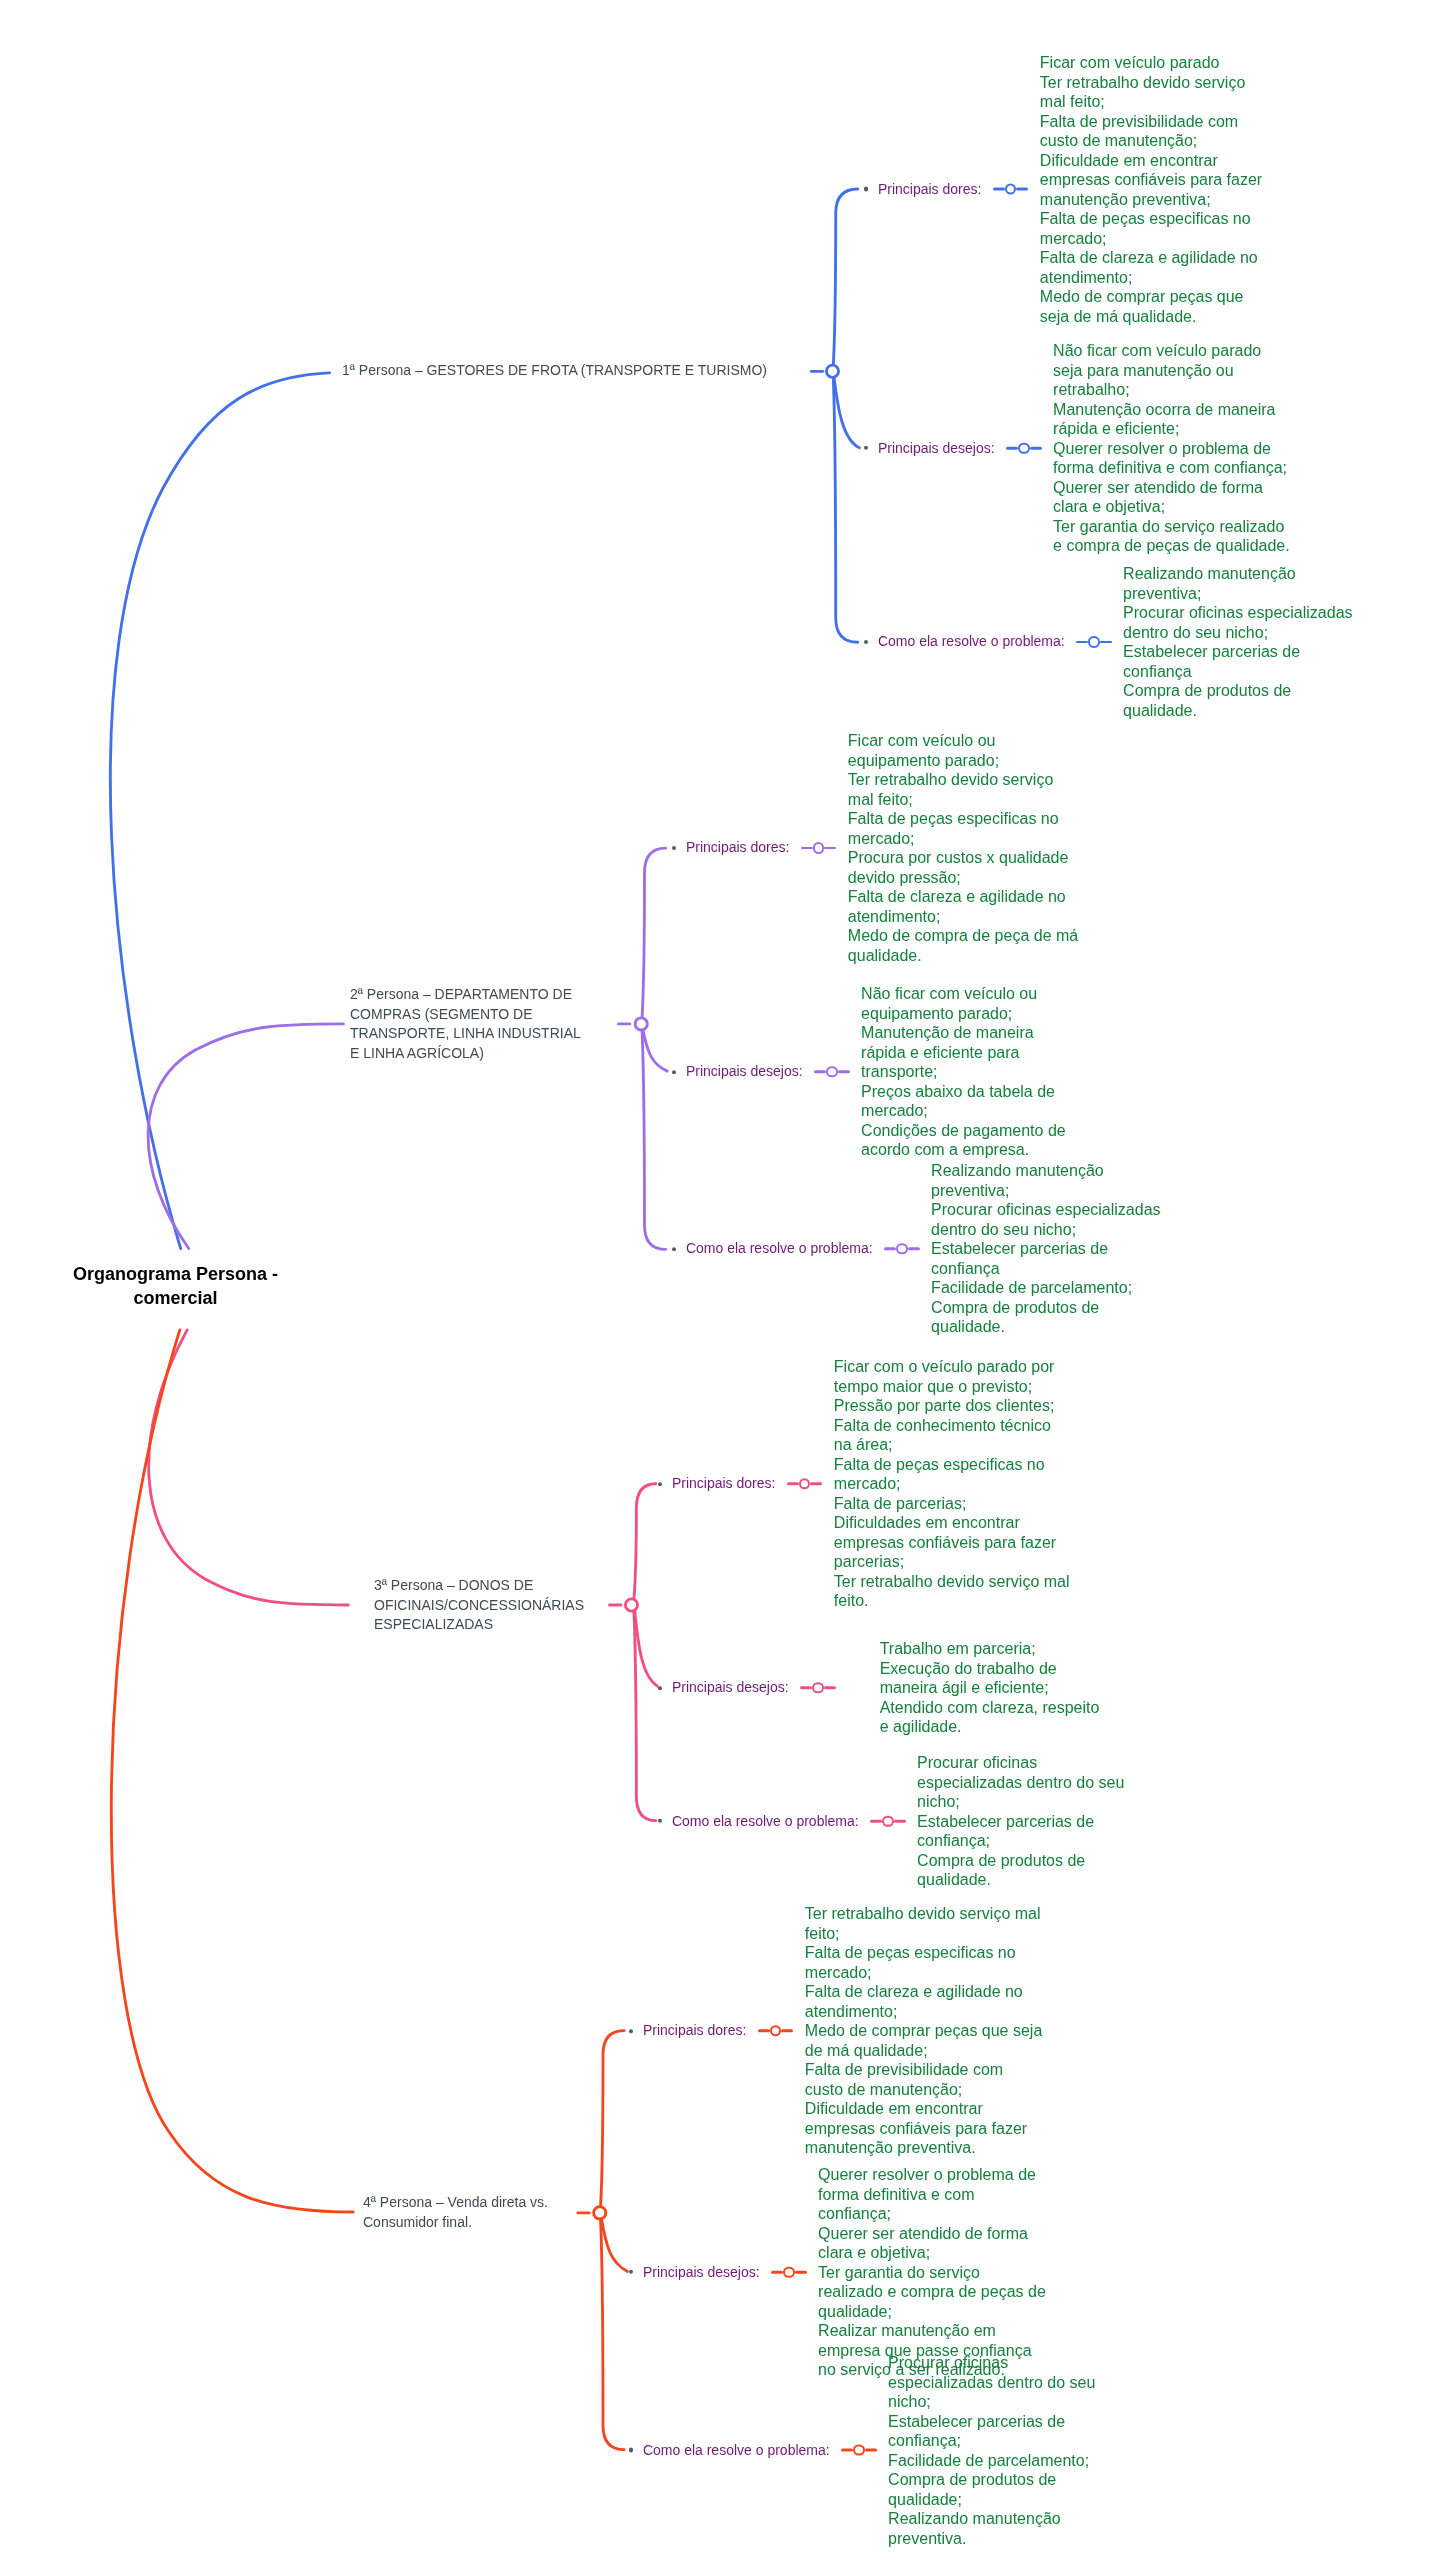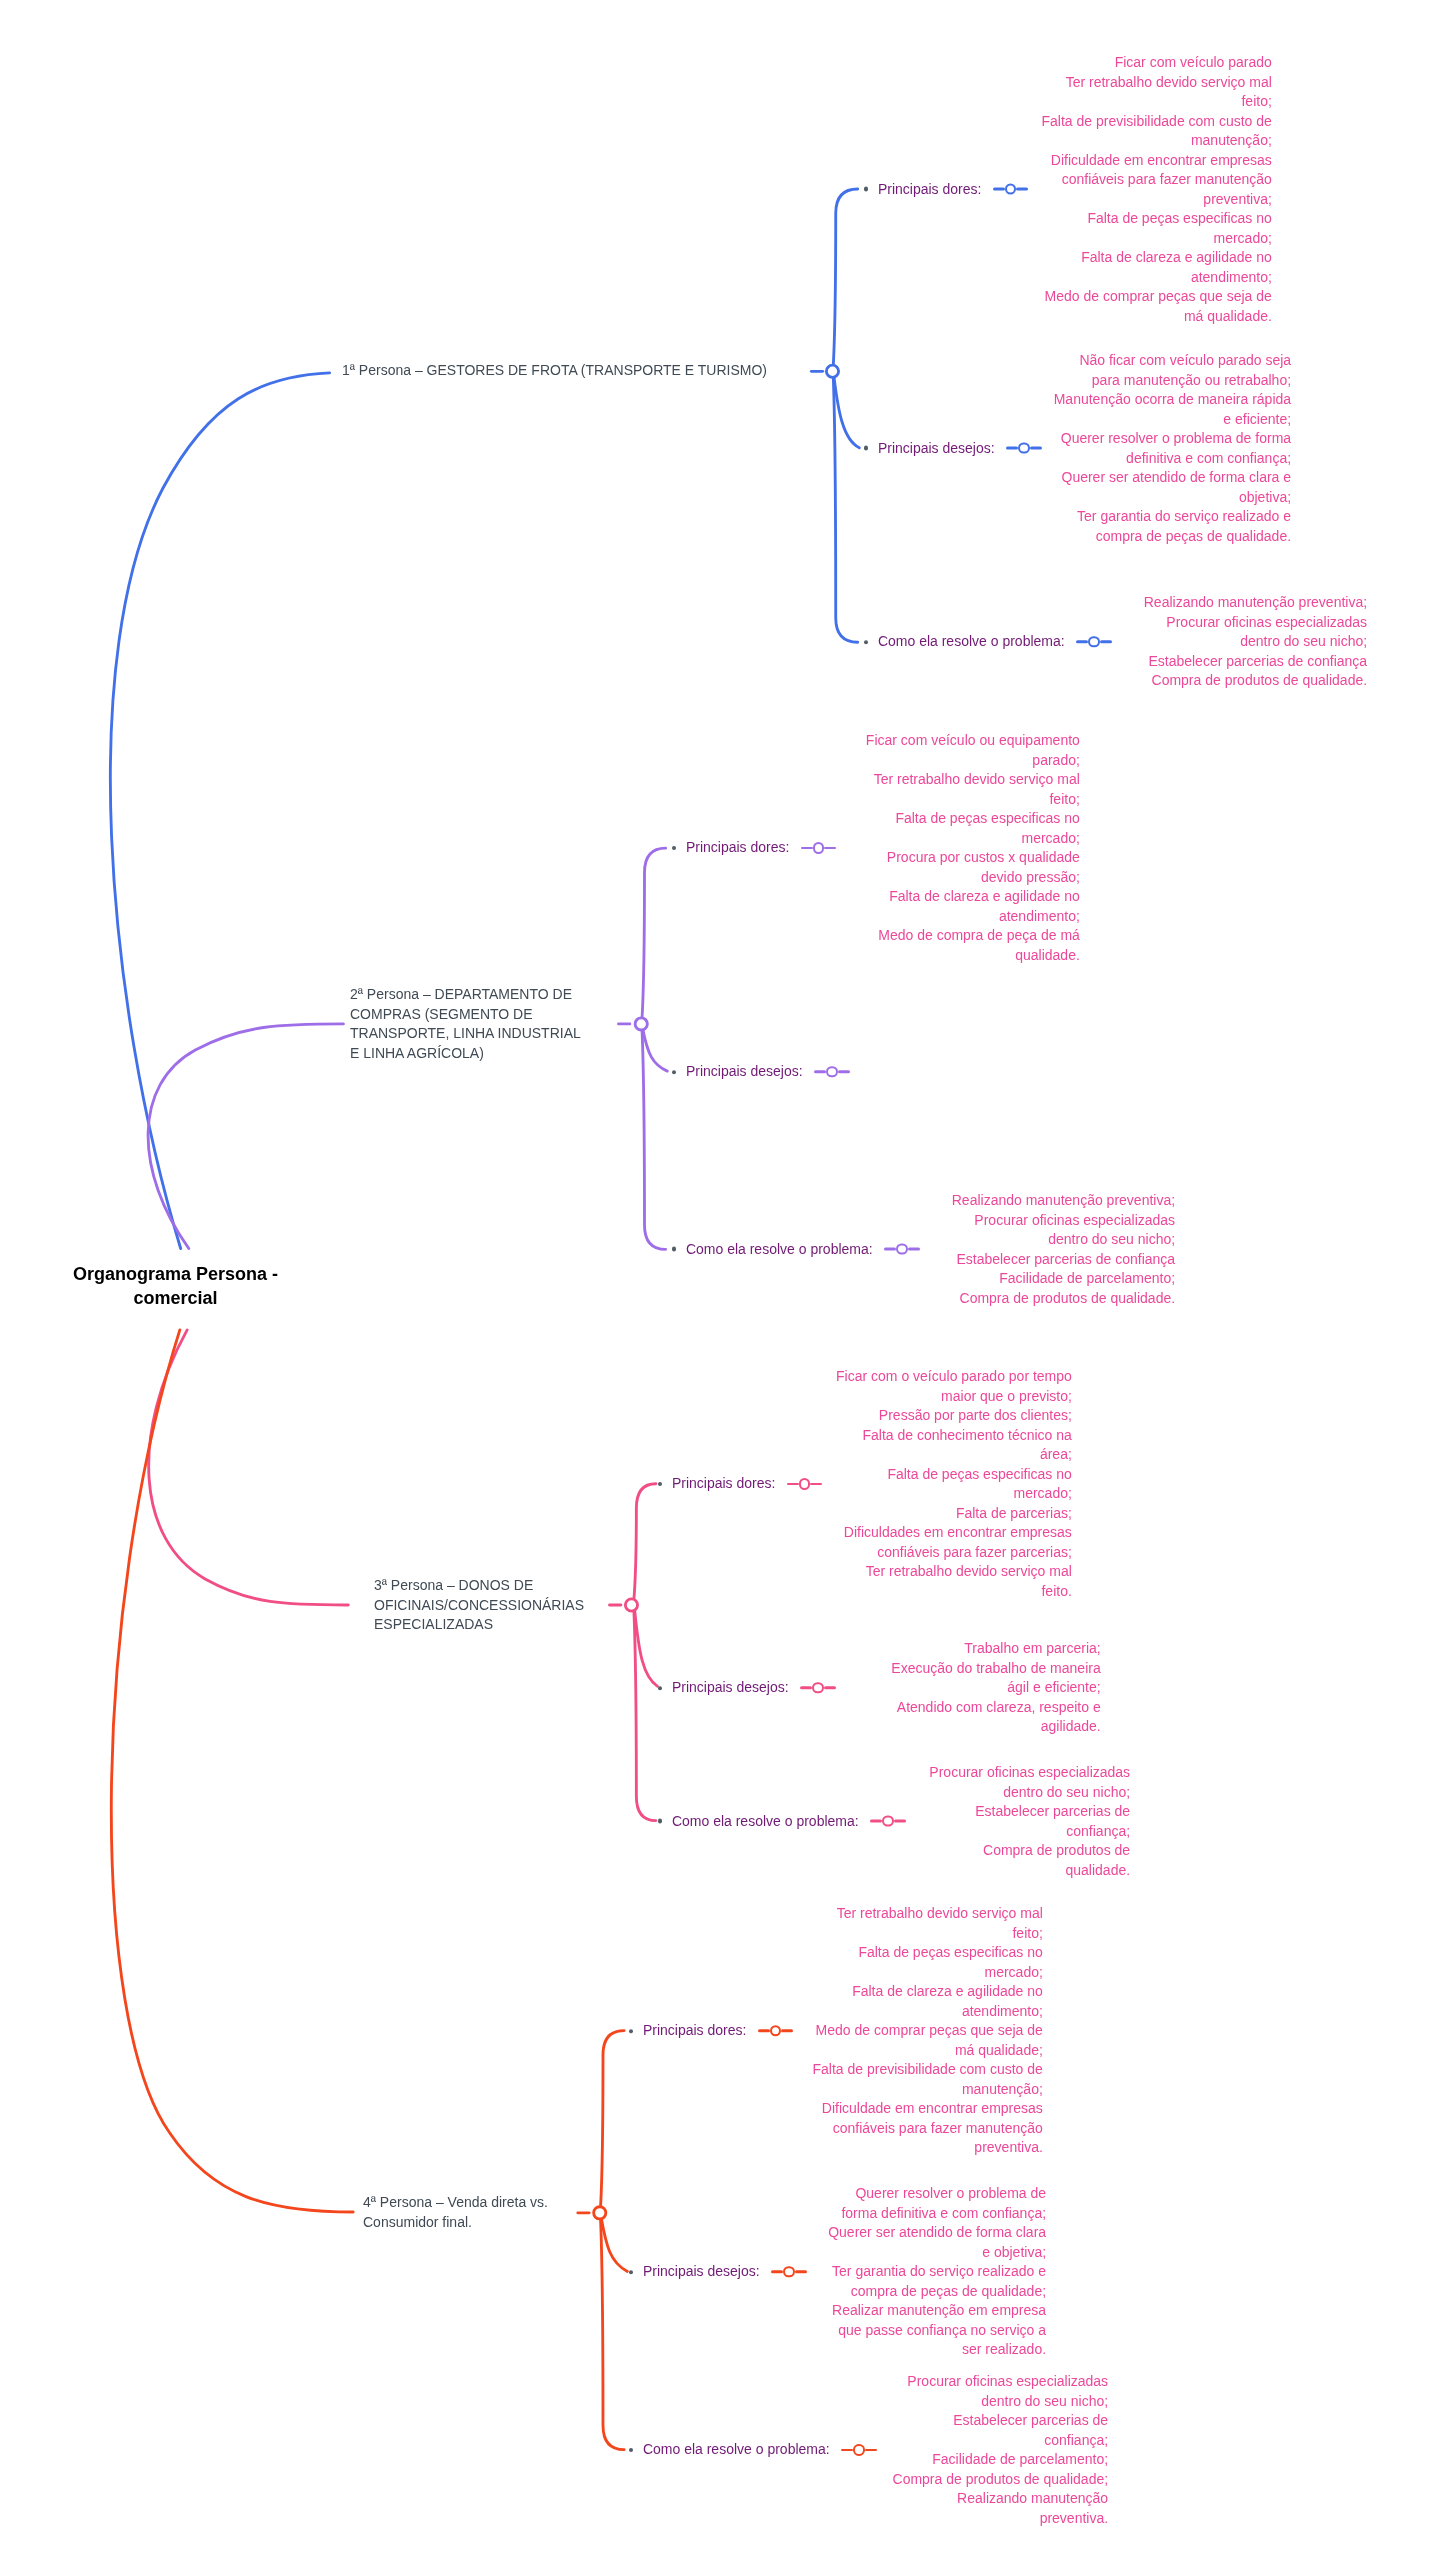--- a/index.html
+++ b/index.html
@@ -12,21 +12,21 @@
   .s0{stroke:var(--c0);} .s1{stroke:var(--c1);} .s2{stroke:var(--c2);} .s3{stroke:var(--c3);}
   .root-label{position:absolute;font-size:18px;line-height:24.4px;font-weight:bold;
     color:#000000;text-align:center;white-space:pre-line;}
   .p-label{position:absolute;font-size:14px;line-height:19.5px;white-space:pre-line;color:#3f4a54;}
   .row{position:absolute;display:flex;align-items:center;transform:translateY(-50%);}
   .dot{width:4.1px;height:4.1px;border-radius:50%;background:#525d66;margin-right:9.8px;flex:none;}
   .r-label{font-size:14px;line-height:19.5px;white-space:nowrap;color:#701a75;}
   .mini{display:inline-flex;align-items:center;margin-left:11.4px;flex:none;}
   .ml{width:12.2px;height:2.8px;border-radius:1.6px;background:var(--a);}
   .mc{width:7.3px;height:7.3px;border:2.8px solid var(--a);border-radius:50%;background:#fff;flex:none;}
-  .r-text{font-size:14px;line-height:19.5px;white-space:pre-line;margin-left:11.4px;color:#ec4899;text-align:right;}
+  .r-text{font-size:16px;line-height:19.5px;white-space:pre-line;margin-left:11.4px;color:#15803d;}
 </style>
 </head>
 <body>
 
 <div id="canvas" style="--c0: #4170E8; --c1: #9E6EE8; --c2: #F04E84; --c3: #F4461C;">
 
   <svg id="wires" width="1455" height="2576" viewBox="0 0 1788 3165" aria-hidden="true">
 
     <path class="s0" d="M222 1534 C130 1230 95 800 200 600 C258 492 320 462 405 458"></path>
     <path class="s1" d="M232 1534 C165 1440 163 1332 240 1290 C298 1259 345 1258 422 1258"></path>
@@ -129,20 +129,24 @@
 Medo de compra de peça de má qualidade.</div>
       </div>
       <div class="row" style="left: 672px; top: 1072px;">
         <span class="dot"></span>
         <span class="r-label">Principais desejos:</span>
         <span class="mini">
           <i class="ml"></i>
           <i class="mc"></i>
           <i class="ml"></i>
         </span>
+        <div class="r-text" style="width: 221px;">Não ficar com veículo ou equipamento parado;
+Manutenção de maneira rápida e eficiente para transporte;
+Preços abaixo da tabela de mercado;
+Condições de pagamento de acordo com a empresa.</div>
       </div>
       <div class="row" style="left: 672px; top: 1249px;">
         <span class="dot"></span>
         <span class="r-label">Como ela resolve o problema:</span>
         <span class="mini">
           <i class="ml"></i>
           <i class="mc"></i>
           <i class="ml"></i>
         </span>
         <div class="r-text" style="width: 244px;">Realizando manutenção preventiva;

